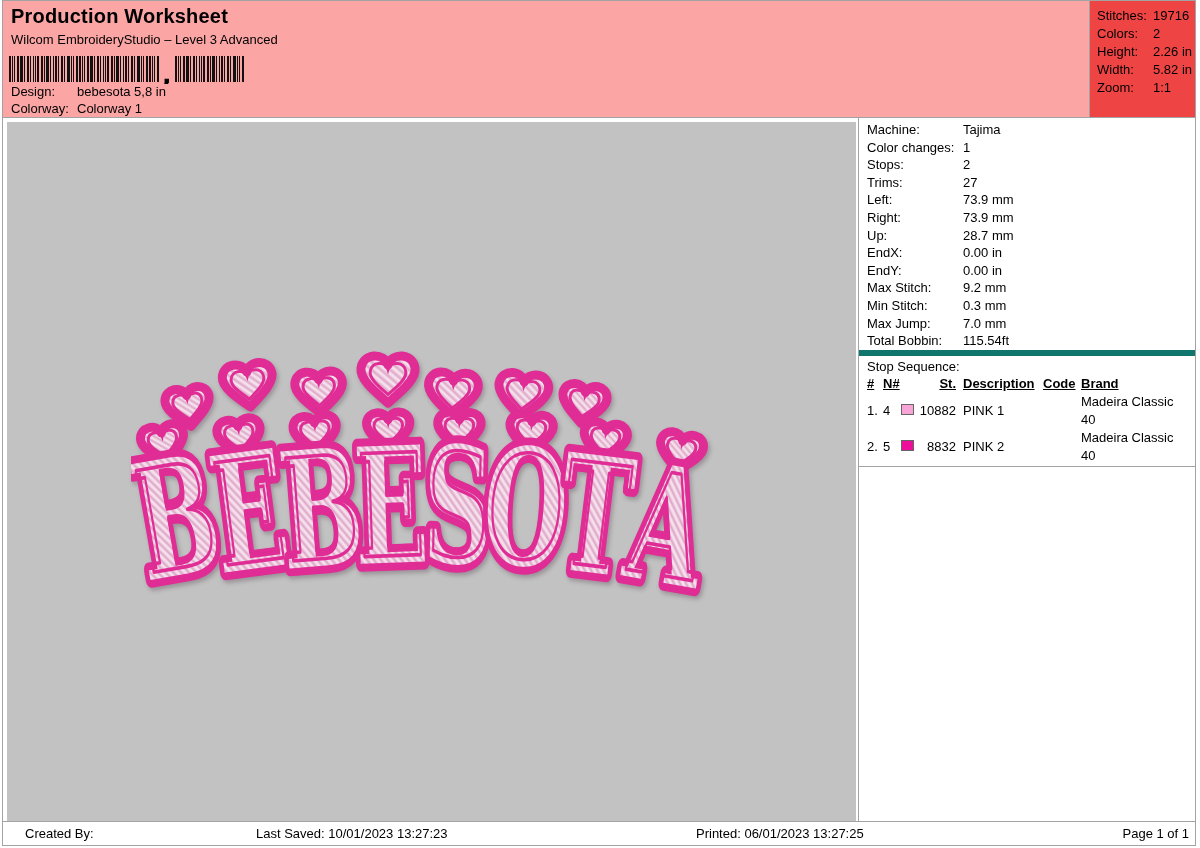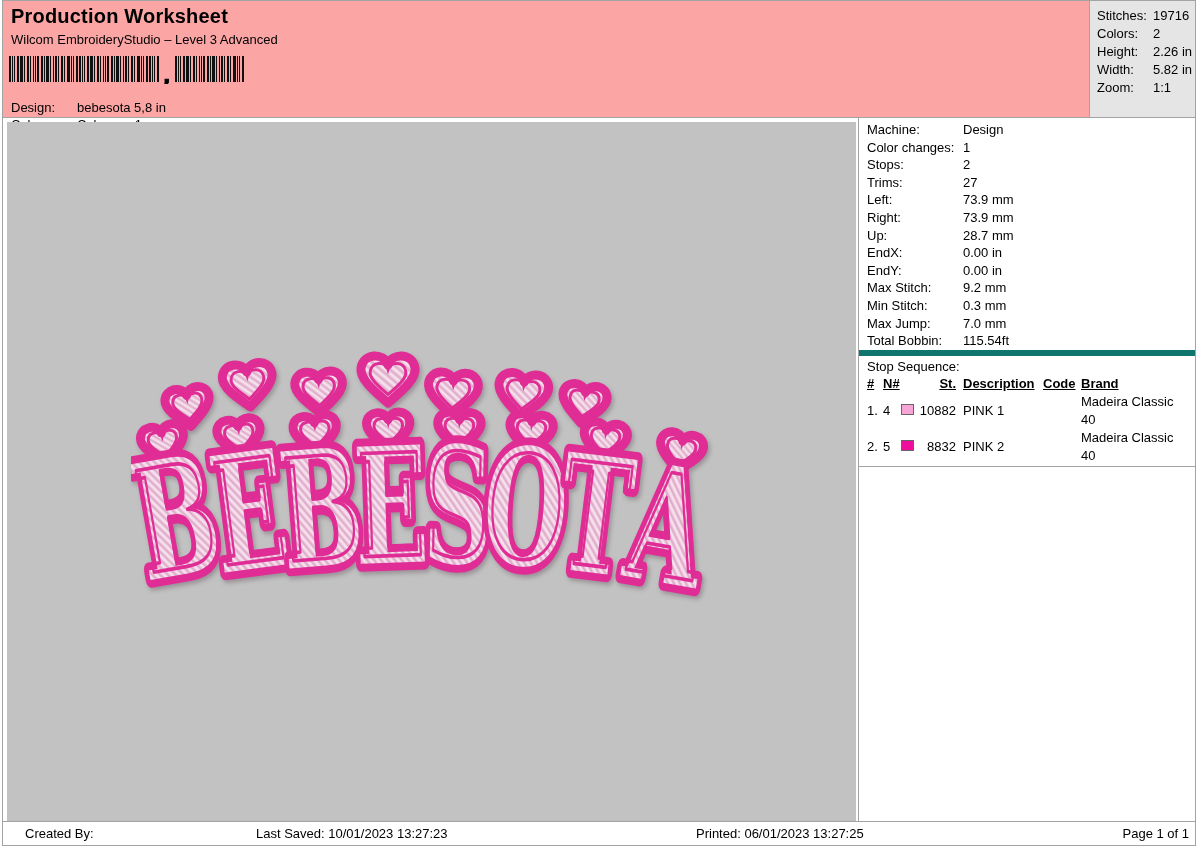--- a/index.html
+++ b/index.html
@@ -7,27 +7,27 @@
     width:1200px;height:848px;position:relative;overflow:hidden;
     font-family:"Liberation Sans",sans-serif;font-size:13px;color:#000;
   }
   .page{position:absolute;left:2px;top:0;width:1192px;height:844px;border:1px solid #a3a3a3;background:#fff;}
 
   
   .header{position:absolute;left:0;top:0;width:100%;height:116px;border-bottom:1px solid #a3a3a3;background:#fca5a5;}
   .title{position:absolute;left:8px;top:4px;font-size:20px;font-weight:bold;letter-spacing:.2px;}
   .subtitle{position:absolute;left:8px;top:31px;font-size:13px;}
   .barcode{position:absolute;left:6px;top:54px;}
-  .meta-row{position:absolute;left:8px;display:flex;line-height:16px;margin-top:16px;}
+  .meta-row{position:absolute;left:8px;display:flex;line-height:16px;}
   .meta-design{top:83px;}
   .meta-colorway{top:100px;}
   .meta-label{display:inline-block;width:66px;}
 
   
-  .stats-box{position:absolute;left:1086px;top:0;width:106px;height:116px;border-left:1px solid #a3a3a3;padding:6px 0 0 7px;box-sizing:border-box;background:#e5e5e5;}
+  .stats-box{position:absolute;left:1086px;top:0;width:106px;height:116px;border-left:1px solid #a3a3a3;padding:6px 0 0 7px;box-sizing:border-box;background:#ef4444;}
   .s-row{line-height:18px;white-space:nowrap;}
   .s-label{display:inline-block;width:56px;}
 
   
   .canvas{position:absolute;left:4px;top:121px;width:849px;height:699px;background:#c2c2c2;}
   .design-svg{position:absolute;left:124px;top:222px;filter:drop-shadow(2px 3px 2px rgba(80,60,75,.35));}
 
   
   .right-panel{position:absolute;left:855px;top:117px;width:337px;height:704px;border-left:1px solid #a3a3a3;background:#fff;box-sizing:border-box;}
   .m-list{padding:3px 0 0 8px;}
@@ -331,21 +331,21 @@
             <g transform="scale(0.88)">
               <text class="lt-inner" x="0" y="48.9" fill="none" stroke="#df2d95" stroke-width="3" vector-effect="non-scaling-stroke">A</text>
             </g>
           </g>
         </g>
     </svg>
   </div>
 
   <div class="right-panel">
     <div class="m-list">
-      <div class="m-row"><span class="m-label">Machine:</span><span>Design</span></div>
+      <div class="m-row"><span class="m-label">Machine:</span><span>Tajima</span></div>
       <div class="m-row"><span class="m-label">Color changes:</span><span>1</span></div>
       <div class="m-row"><span class="m-label">Stops:</span><span>2</span></div>
       <div class="m-row"><span class="m-label">Trims:</span><span>27</span></div>
       <div class="m-row"><span class="m-label">Left:</span><span>73.9 mm</span></div>
       <div class="m-row"><span class="m-label">Right:</span><span>73.9 mm</span></div>
       <div class="m-row"><span class="m-label">Up:</span><span>28.7 mm</span></div>
       <div class="m-row"><span class="m-label">EndX:</span><span>0.00 in</span></div>
       <div class="m-row"><span class="m-label">EndY:</span><span>0.00 in</span></div>
       <div class="m-row"><span class="m-label">Max Stitch:</span><span>9.2 mm</span></div>
       <div class="m-row"><span class="m-label">Min Stitch:</span><span>0.3 mm</span></div>

